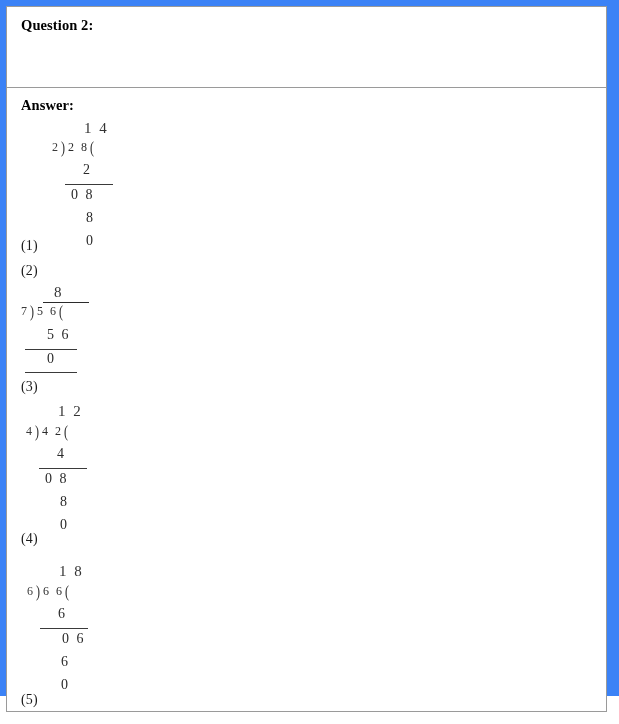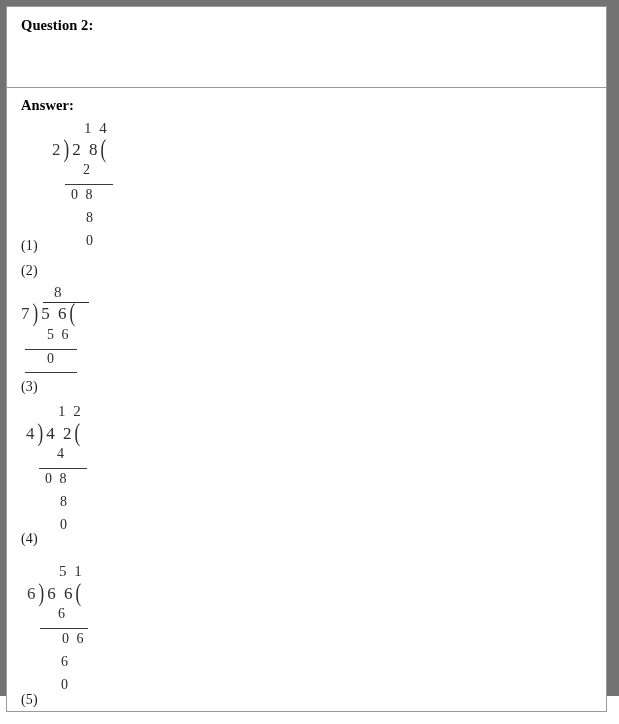--- a/index.html
+++ b/index.html
@@ -12,21 +12,21 @@
     height: 724px;
     font-family: "Liberation Serif", "DejaVu Serif", serif;
     color: #000000;
     overflow: hidden;
   }
 
   #page {
     position: relative;
     width: 619px;
     height: 696px;
-    background: #737373;
+    background: #3b82f6;
   }
 
   
   .qa-card {
     position: absolute;
     left: 6px;
     top: 6px;
     width: 601px;
     height: 706px;
     border: 1px solid #9a9a9a;
@@ -104,21 +104,21 @@
     white-space: nowrap;
     letter-spacing: 2px;
   }
 
   .quotient {
     font-size: 15px;
     color: #333333;
   }
 
   .bracket-row {
-    font-size: 17px;
+    font-size: 12px;
     color: #2b2b2b;
   }
 
   .divisor {
     display: inline-block;
     color: #3a3a3a;
   }
 
   .paren {
     display: inline-block;
@@ -211,21 +211,21 @@
         <div class="div-row" style="left:38px; top:383px;">0 8</div>
 
         <div class="div-row" style="left:53px; top:406px;">8</div>
 
         <div class="div-row" style="left:53px; top:429px;">0</div>
       </div>
 
       <div class="step-label" style="left:14px; top:443px;">(4)</div>
 
       <div class="division">
-        <div class="div-row quotient" style="left:52px; top:475px;">5 1</div>
+        <div class="div-row quotient" style="left:52px; top:475px;">1 8</div>
 
         <div class="div-row bracket-row" style="left:20px; top:496px;">
           <span class="divisor">6</span><span class="paren">)</span><span>6 6</span><span class="paren">(</span>
         </div>
 
         <div class="div-row" style="left:51px; top:518px;">6</div>
 
         <div class="rule" style="left:33px; top:540px; width:48px;"></div>
 
         <div class="div-row" style="left:39px; top:543px;margin-left:16px;">0 6</div>

